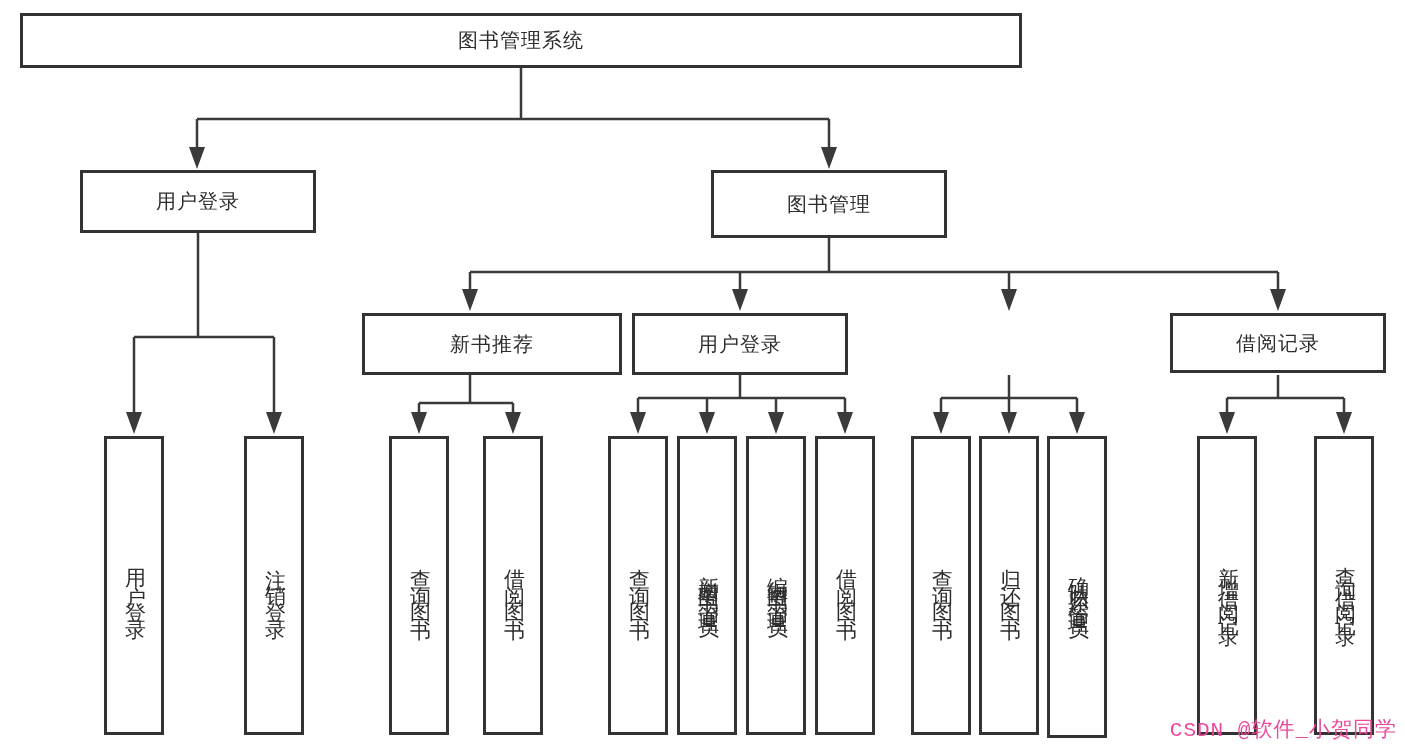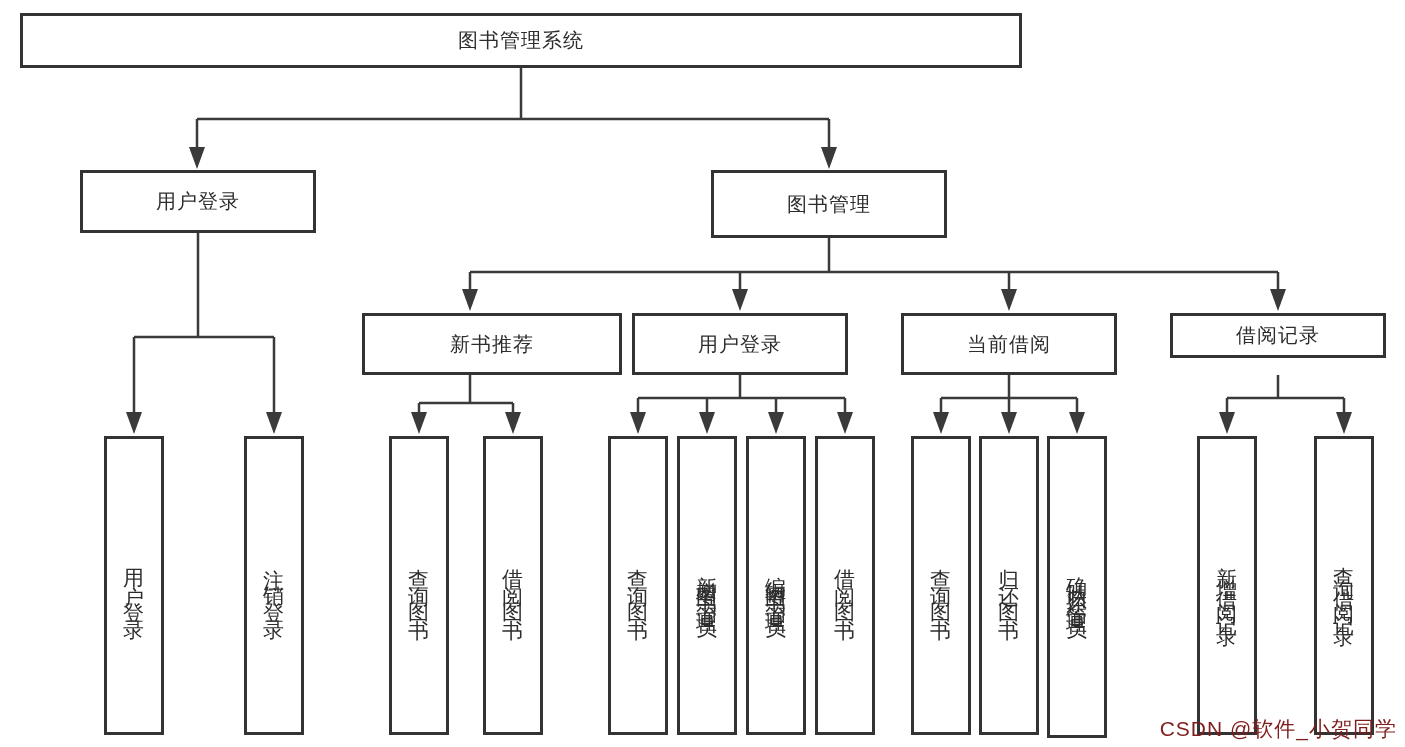--- a/index.html
+++ b/index.html
@@ -1,31 +1,31 @@
 <!DOCTYPE html>
 <html><head>
 <meta charset="utf-8">
 <style>
   html,body{margin:0;padding:0;background:#ffffff;}
   #canvas{
     position:relative;width:1405px;height:747px;background:#ffffff;overflow:hidden;
-    font-family:Liberation Sans, sans-serif;color:#2d2d2d;
+    font-family:Liberation Mono, monospace;color:#2d2d2d;
   }
   #connectors{position:absolute;left:0;top:0;width:1405px;height:747px;}
   .node{
     position:absolute;box-sizing:border-box;background:#ffffff;
     border:3px solid #333333;display:flex;align-items:center;justify-content:center;
   }
   .node.h span{font-size:20px;letter-spacing:1px;white-space:nowrap;}
   .node.v span{
     writing-mode:vertical-rl;text-orientation:mixed;
     font-size:21px;line-height:1;white-space:nowrap;
   }
   #watermark{
-    position:absolute;right:8px;bottom:4px;font-size:21px;color:#7f1d1d;
+    position:absolute;right:8px;bottom:4px;font-size:21px;color:#ec4899;
     letter-spacing:1px;white-space:nowrap;
   }
 </style>
 </head>
 <body>
 
 <div id="canvas">
 
   <svg id="connectors" width="1405" height="747" viewBox="0 0 1405 747" xmlns="http://www.w3.org/2000/svg">
     <g stroke="#3a3a3a" stroke-width="2.5" fill="none">
@@ -70,24 +70,21 @@
   <div class="node h" style="left:711px;top:170px;width:236px;height:68px">
     <span>图书管理</span>
   </div>
 
   <div class="node h" style="left:362px;top:313px;width:260px;height:62px">
     <span>新书推荐</span>
   </div>
   <div class="node h" style="left:632px;top:313px;width:216px;height:62px">
     <span>用户登录</span>
   </div>
-  <div class="node h" style="left:901px;top:313px;width:216px;height:62px">
-    <span>当前借阅</span>
-  </div>
-  <div class="node h" style="left:1170px;top:313px;width:216px;height:45px">
+  <div class="node h" style="left:1170px;top:313px;width:216px;height:60px">
     <span>借阅记录</span>
   </div>
 
   <div class="node v" style="left:104px;top:436px;width:60px;height:299px">
     <span class="vl" style="letter-spacing: 17px;">用户登录</span>
   </div>
   <div class="node v" style="left:244px;top:436px;width:60px;height:299px">
     <span class="vl" style="letter-spacing: 17px;">注销登录</span>
   </div>
   <div class="node v" style="left:389px;top:436px;width:60px;height:299px">

